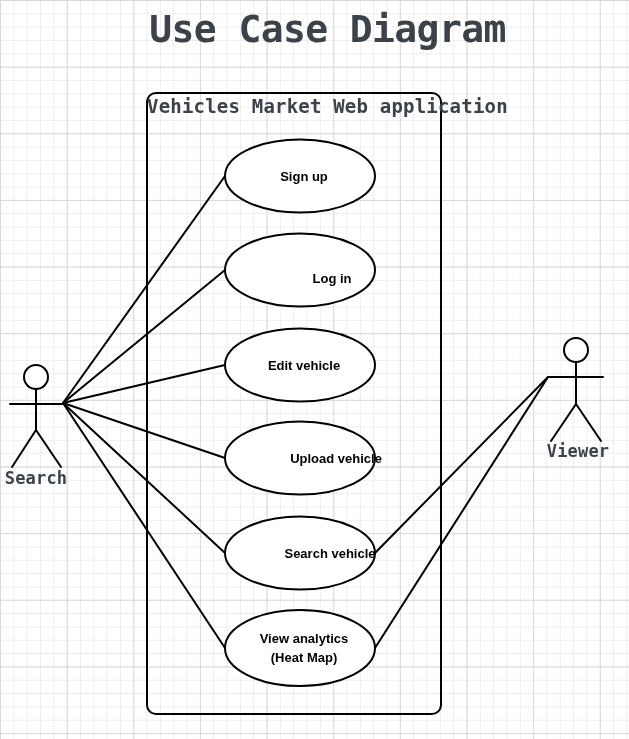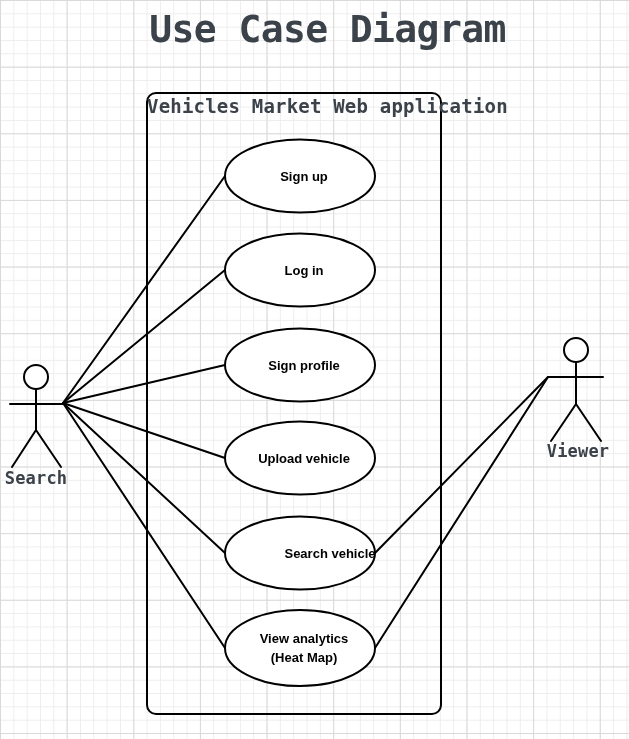--- a/index.html
+++ b/index.html
@@ -80,23 +80,23 @@
     transform: translateY(-50%);
     text-align: center;
     font-family: "Liberation Sans", sans-serif;
     font-weight: bold;
     font-size: 13px;
     line-height: 19px;
     color: var(--use_case_text, #000000);
     white-space: pre-line;
   }
   .uc-label.uc0 { top: 176px; }
-  .uc-label.uc1 { top: 270px; }
+  .uc-label.uc1 { top: 278px; margin-left: 28px; }
   .uc-label.uc2 { top: 365px; }
-  .uc-label.uc3 { top: 458px; }
+  .uc-label.uc3 { top: 458px; margin-left: 32px; }
   .uc-label.uc4 { top: 553px; margin-left: 26px; }
   .uc-label.uc5 { top: 648px; }
 </style>
 </head>
 <body>
 
 <div class="canvas">
 
   <svg class="shapes" viewBox="0 0 629 739">
 
@@ -134,21 +134,21 @@
       <line x1="576" y1="404" x2="551" y2="441" class="stroke"></line>
       <line x1="576" y1="404" x2="601" y2="441" class="stroke"></line>
     </g>
   </svg>
 
   <div class="mono-label page-title">Use Case Diagram</div>
   <div class="mono-label system-label">Vehicles Market Web application</div>
 
   <div class="uc-label uc0">Sign up</div>
   <div class="uc-label uc1">Log in</div>
-  <div class="uc-label uc2">Sign profile</div>
+  <div class="uc-label uc2">Edit vehicle</div>
   <div class="uc-label uc3">Upload vehicle</div>
   <div class="uc-label uc4">Search vehicle</div>
   <div class="uc-label uc5">View analytics
 (Heat Map)</div>
 
   <div class="mono-label actor-label seller">Search</div>
   <div class="mono-label actor-label viewer">Viewer</div>
 </div>
 
 </body></html>

